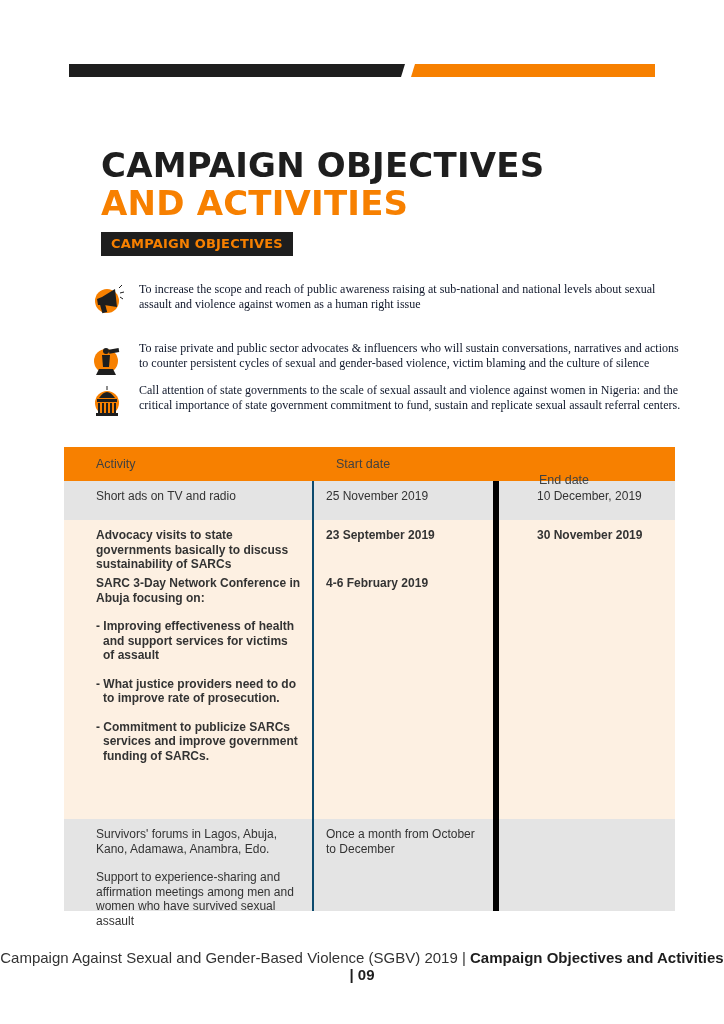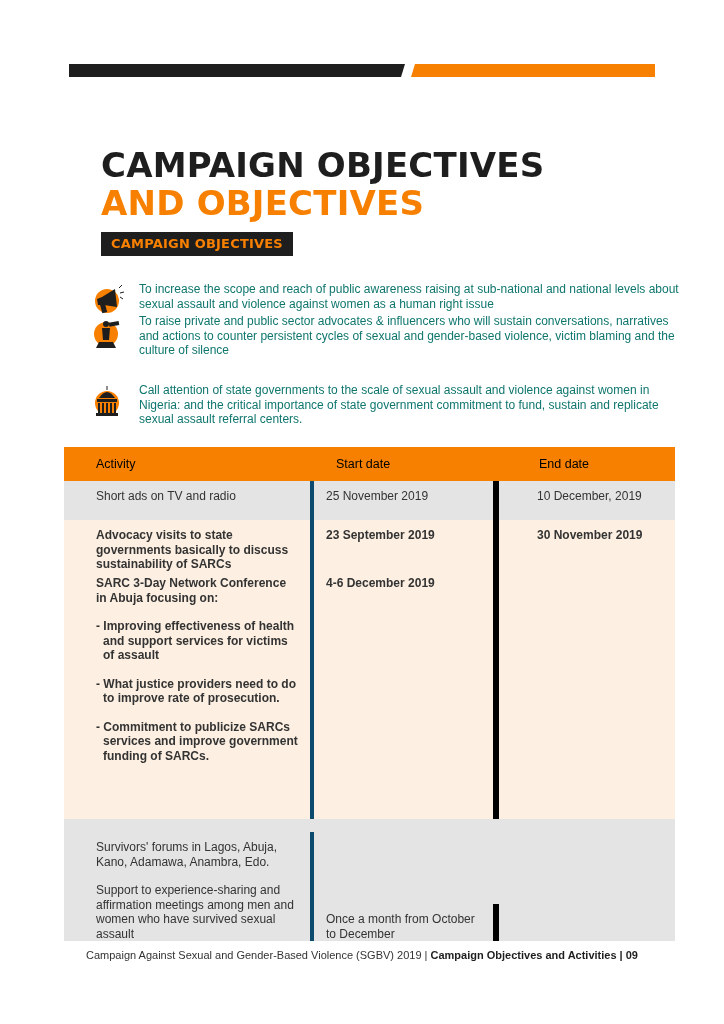--- a/index.html
+++ b/index.html
@@ -19,64 +19,64 @@
     font-family: "DejaVu Sans", sans-serif; font-size: 34px; line-height: 38px; letter-spacing: 0.2px; }
   .title .l1 { color: #1e1e1e; display: block; }
   .title .l2 { color: #f78000; display: block; }
   .subhead {
     position: absolute; left: 101px; top: 232px; height: 24px; width: 192px; background: #1e1e1e;
     color: #f78000; font-family: "DejaVu Sans", sans-serif; font-weight: bold; font-size: 13px;
     line-height: 24px; text-align: center; letter-spacing: 0.2px;
   }
   .objective { position: absolute; left: 93px; display: flex; align-items: flex-start; }
   .objective .icon { width: 32px; height: 36px; margin-right: 14px; flex: 0 0 auto; }
-  .objective .text { font-size: 12px; line-height: 14.5px; color: #0f766e; width: 550px; }
+  .objective .text { font-size: 12px; line-height: 14.5px; color: #0f172a; width: 550px; font-family: Liberation Serif, serif; }
   .table { position: absolute; left: 64px; top: 447px; width: 611px; }
-  .thead { display: flex; height: 34px; background: #f78000; color: #000000; font-size: 12.5px; }
+  .thead { display: flex; height: 34px; background: #f78000; color: #404040; font-size: 12.5px; }
   .thead div { line-height: 34px; }
   .row { display: flex; font-size: 12px; line-height: 14.5px; color: #333; }
   .row.grey { background: #e4e4e4; }
   .row.cream { background: #fdf0e2; font-weight: bold; }
-  .c1 { width: 250px; padding: 8px 10px 0 32px; box-sizing: border-box; border-right: 4px solid #0c4a6e; }
+  .c1 { width: 250px; padding: 8px 10px 0 32px; box-sizing: border-box; border-right: 2px solid #0c4a6e; }
   .c2 { width: 185px; padding: 8px 8px 0 12px; box-sizing: border-box; border-right: 6px solid #000000; }
   .c3 { flex: 1; padding: 8px 8px 0 38px; box-sizing: border-box; }
   .thead .c1, .thead .c2 { border-right: none; padding-top: 0; }
-  .thead .c1 { padding-left: 32px; } .thead .c2 { padding-left: 22px; } .thead .c3 { padding-left: 40px; padding-top: 0; }
+  .thead .c1 { padding-left: 32px; } .thead .c2 { padding-left: 22px; } .thead .c3 { padding-left: 40px; padding-top: 16px; }
   .para { margin: 0 0 14px 0; }
   .para:last-child { margin-bottom: 0; }
   .bullet { margin: 0 0 14px 0; padding-left: 7px; text-indent: -7px; }
-  .footer { position: absolute; left: 0; width: 724px; top: 949px; text-align: center; font-size: 11px; color: #333; }
+  .footer { position: absolute; left: 0; width: 724px; top: 949px; text-align: center; font-size: 15px; color: #333; }
   .footer b { color: #1e1e1e; }
 </style>
 </head>
 <body>
 
 <div class="topbar-dark"></div>
 <div class="topbar-orange"></div>
 
 <h1 class="title">
   <span class="l1">CAMPAIGN OBJECTIVES</span>
-  <span class="l2">AND OBJECTIVES</span>
+  <span class="l2">AND ACTIVITIES</span>
 </h1>
 
 <div class="subhead">CAMPAIGN OBJECTIVES</div>
 
 <div class="objective" style="top:282px;">
   <span class="icon">
     <svg width="32" height="36" viewBox="0 0 32 36">
       <circle cx="14" cy="19" r="12" fill="#f78000"></circle>
       <path d="M4 17 L9 15 L22 7 L24 25 L11 23 L5 23 Z" fill="#1e1e1e"></path>
       <rect x="8" y="22" width="5" height="9" fill="#1e1e1e" transform="rotate(-15 10 26)"></rect>
       <path d="M26 6 L29 3 M27 11 L31 10 M27 15 L30 17" stroke="#1e1e1e" stroke-width="1"></path>
     </svg>
   </span>
   <div class="text">To increase the scope and reach of public awareness raising at sub-national and national levels about sexual assault and violence against women as a human right issue</div>
 </div>
 
-<div class="objective" style="top:314px;">
+<div class="objective" style="top:341px;">
   <span class="icon">
     <svg width="32" height="36" viewBox="0 0 32 36">
       <circle cx="13" cy="20" r="12" fill="#f78000"></circle>
       <circle cx="13" cy="10" r="3" fill="#1e1e1e"></circle>
       <path d="M9 14 L17 14 L16 26 L10 26 Z" fill="#1e1e1e"></path>
       <rect x="16" y="8" width="10" height="4" fill="#1e1e1e" transform="rotate(-10 20 10)"></rect>
       <path d="M3 34 L6 28 L20 28 L23 34 Z" fill="#1e1e1e"></path>
     </svg>
   </span>
   <div class="text">To raise private and public sector advocates &amp; influencers who will sustain conversations, narratives and actions to counter persistent cycles of sexual and gender-based violence, victim blaming and the culture of silence</div>
@@ -124,25 +124,25 @@
   </div>
 
 
   <div class="row cream" style="height:251px;">
     <div class="c1">
       <p class="para">SARC 3-Day Network Conference in Abuja focusing on:</p>
       <p class="bullet">- Improving effectiveness of health and support services for victims of assault</p>
       <p class="bullet">- What justice providers need to do to improve rate of prosecution.</p>
       <p class="bullet">- Commitment to publicize SARCs services and improve government funding of SARCs.</p>
     </div>
-    <div class="c2">4-6 December 2019</div>
+    <div class="c2">4-6 February 2019</div>
     <div class="c3"></div>
   </div>
 
-  <div class="row grey" style="height:122px;align-items:flex-end;">
+  <div class="row grey" style="height:92px;">
     <div class="c1">
       <p class="para">Survivors' forums in Lagos, Abuja, Kano, Adamawa, Anambra, Edo.</p>
       <p class="para">Support to experience-sharing and affirmation meetings among men and women who have survived sexual assault</p>
     </div>
     <div class="c2">Once a month from October to December</div>
     <div class="c3"></div>
   </div>
 </div>
 
 <div class="footer">

